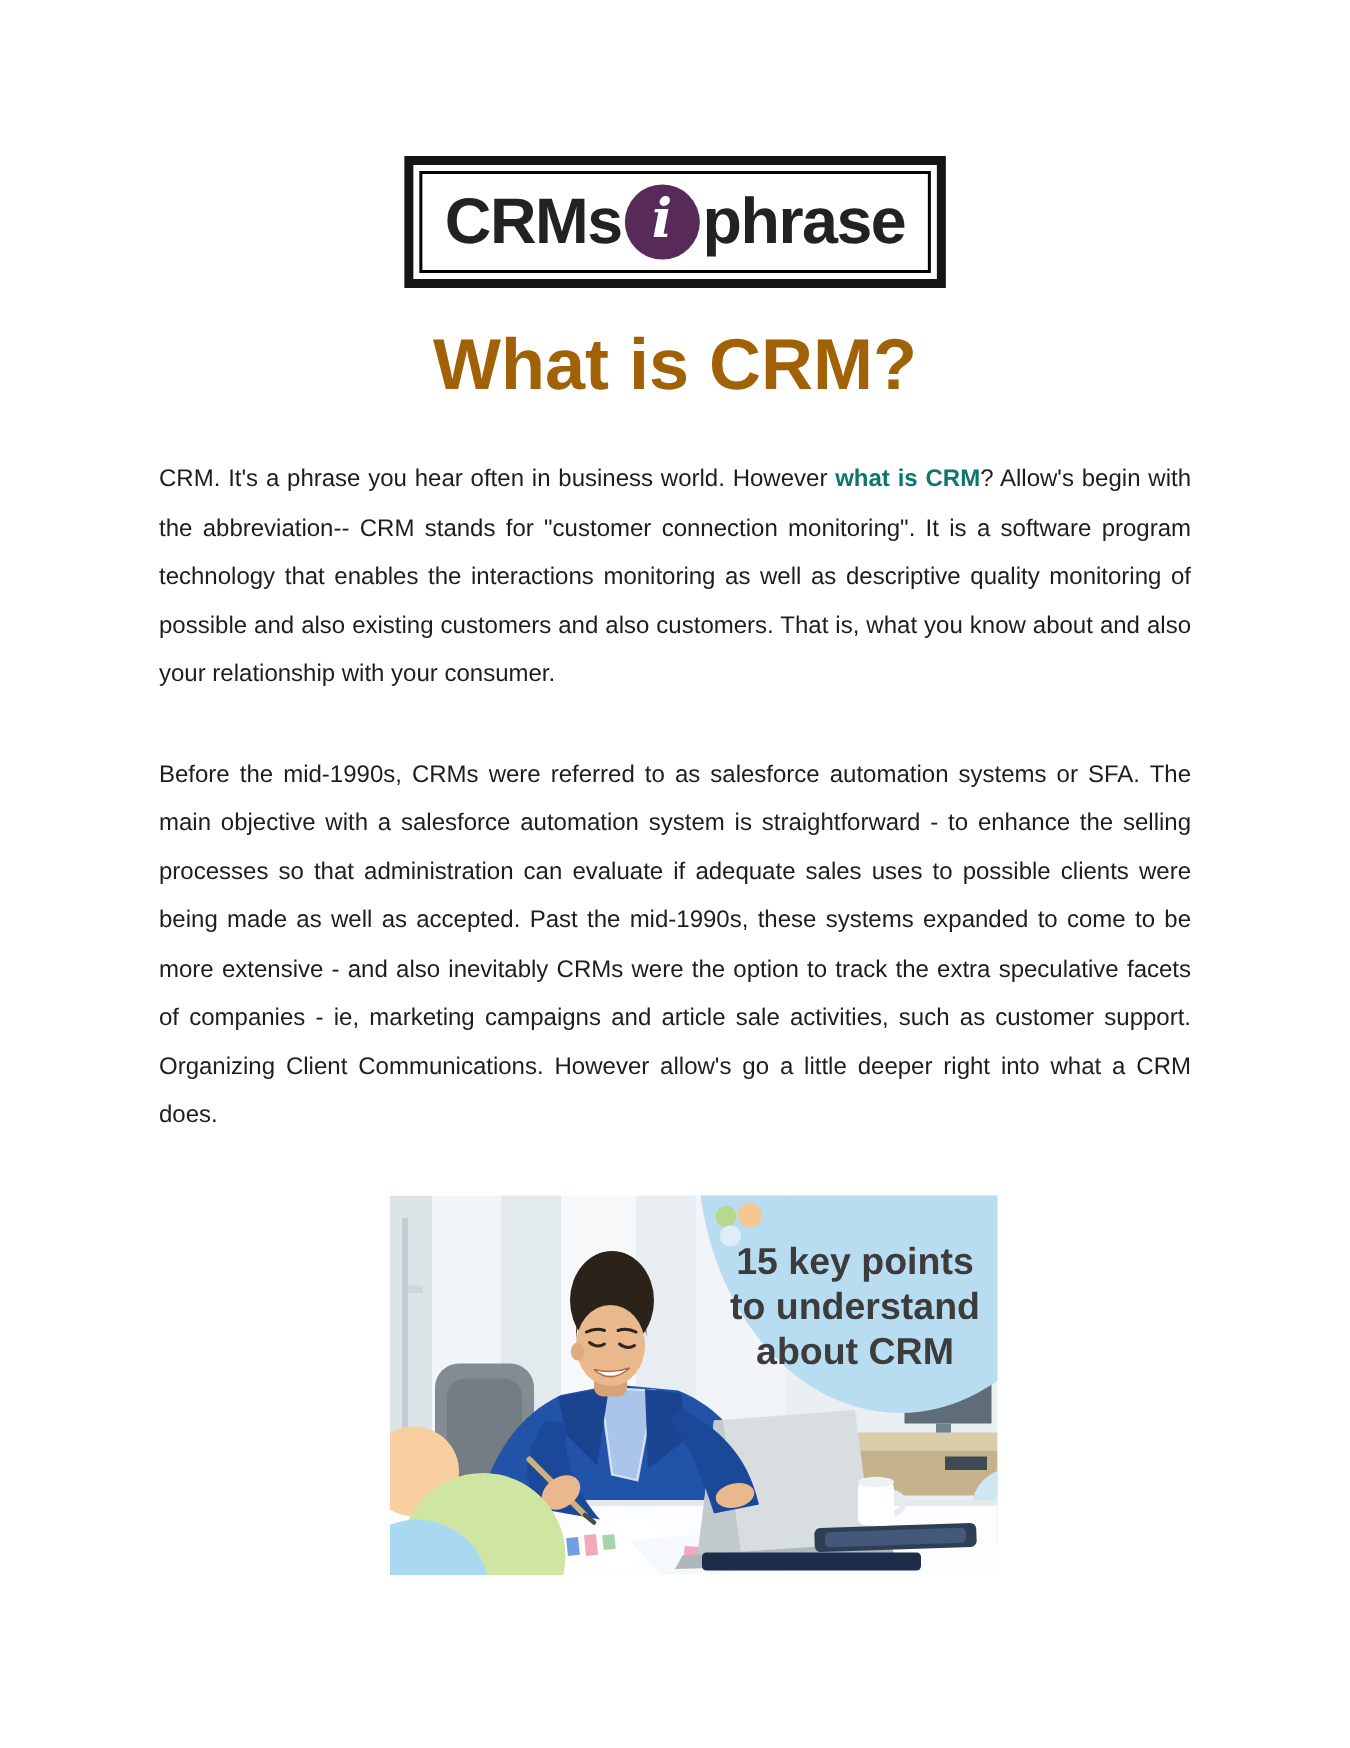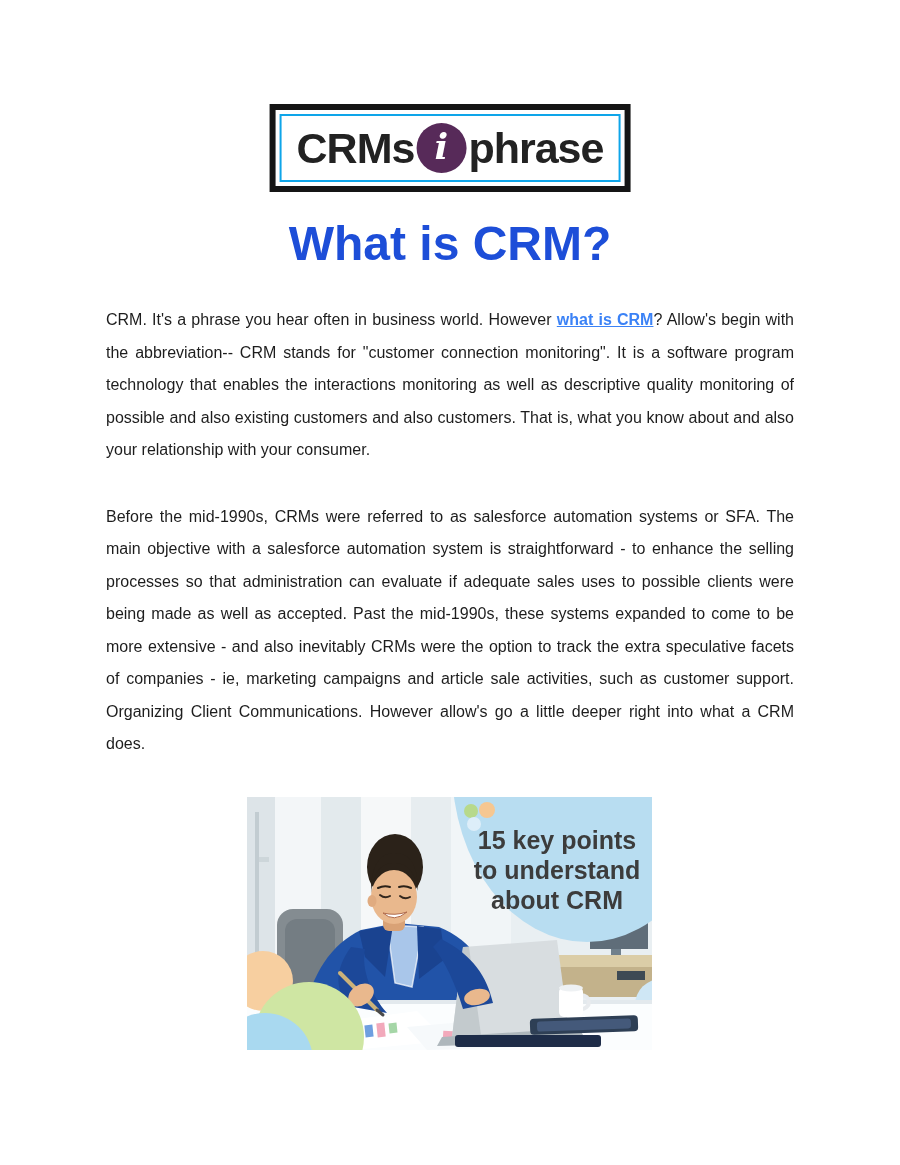--- a/index.html
+++ b/index.html
@@ -19,21 +19,21 @@
   .logo-outer {
     position: absolute;
     top: 104px;
     left: 50%;
     transform: translateX(-50%);
     border: 6px solid #151515;
     background: #ffffff;
     padding: 4px;
   }
   .logo-inner {
-    border: 2px solid #0ea5e9;
+    border: 2px solid #000000;
     padding: 7px 15px;
     display: flex;
     align-items: center;
     background: #ffffff;
   }
   .logo-word {
     font-size: 43px;
     font-weight: bold;
     color: #222222;
     letter-spacing: -1px;
@@ -58,51 +58,50 @@
 
   
   .heading {
     position: absolute;
     top: 214px;
     left: 0;
     width: 100%;
     text-align: center;
     font-size: 48px;
     font-weight: bold;
-    color: #1d4ed8;
+    color: #a16207;
     margin: 0;
     line-height: 1.25;
   }
 
   
   .article {
     position: absolute;
     top: 304px;
     left: 106px;
     width: 688px;
   }
   .article p {
     margin: 0 0 34px 0;
     font-size: 16px;
     line-height: 32.5px;
     text-align: justify;
     color: #1d1d1d;
   }
   .article a {
-    color: #3b82f6;
-    font-weight: bold;
-    text-decoration: underline;
+    color: #0f766e;
+    font-weight: bold;
     cursor: pointer;
   }
 
   
   .figure {
     position: absolute;
     top: 797px;
-    left: 247px;
+    left: 260px;
     width: 451px;
     height: 253px;
   }
   .figure svg { display: block; }
   .caption-text {
     font-family: "Liberation Sans", "DejaVu Sans", sans-serif;
     font-weight: bold;
     font-size: 25px;
   }
 </style>

